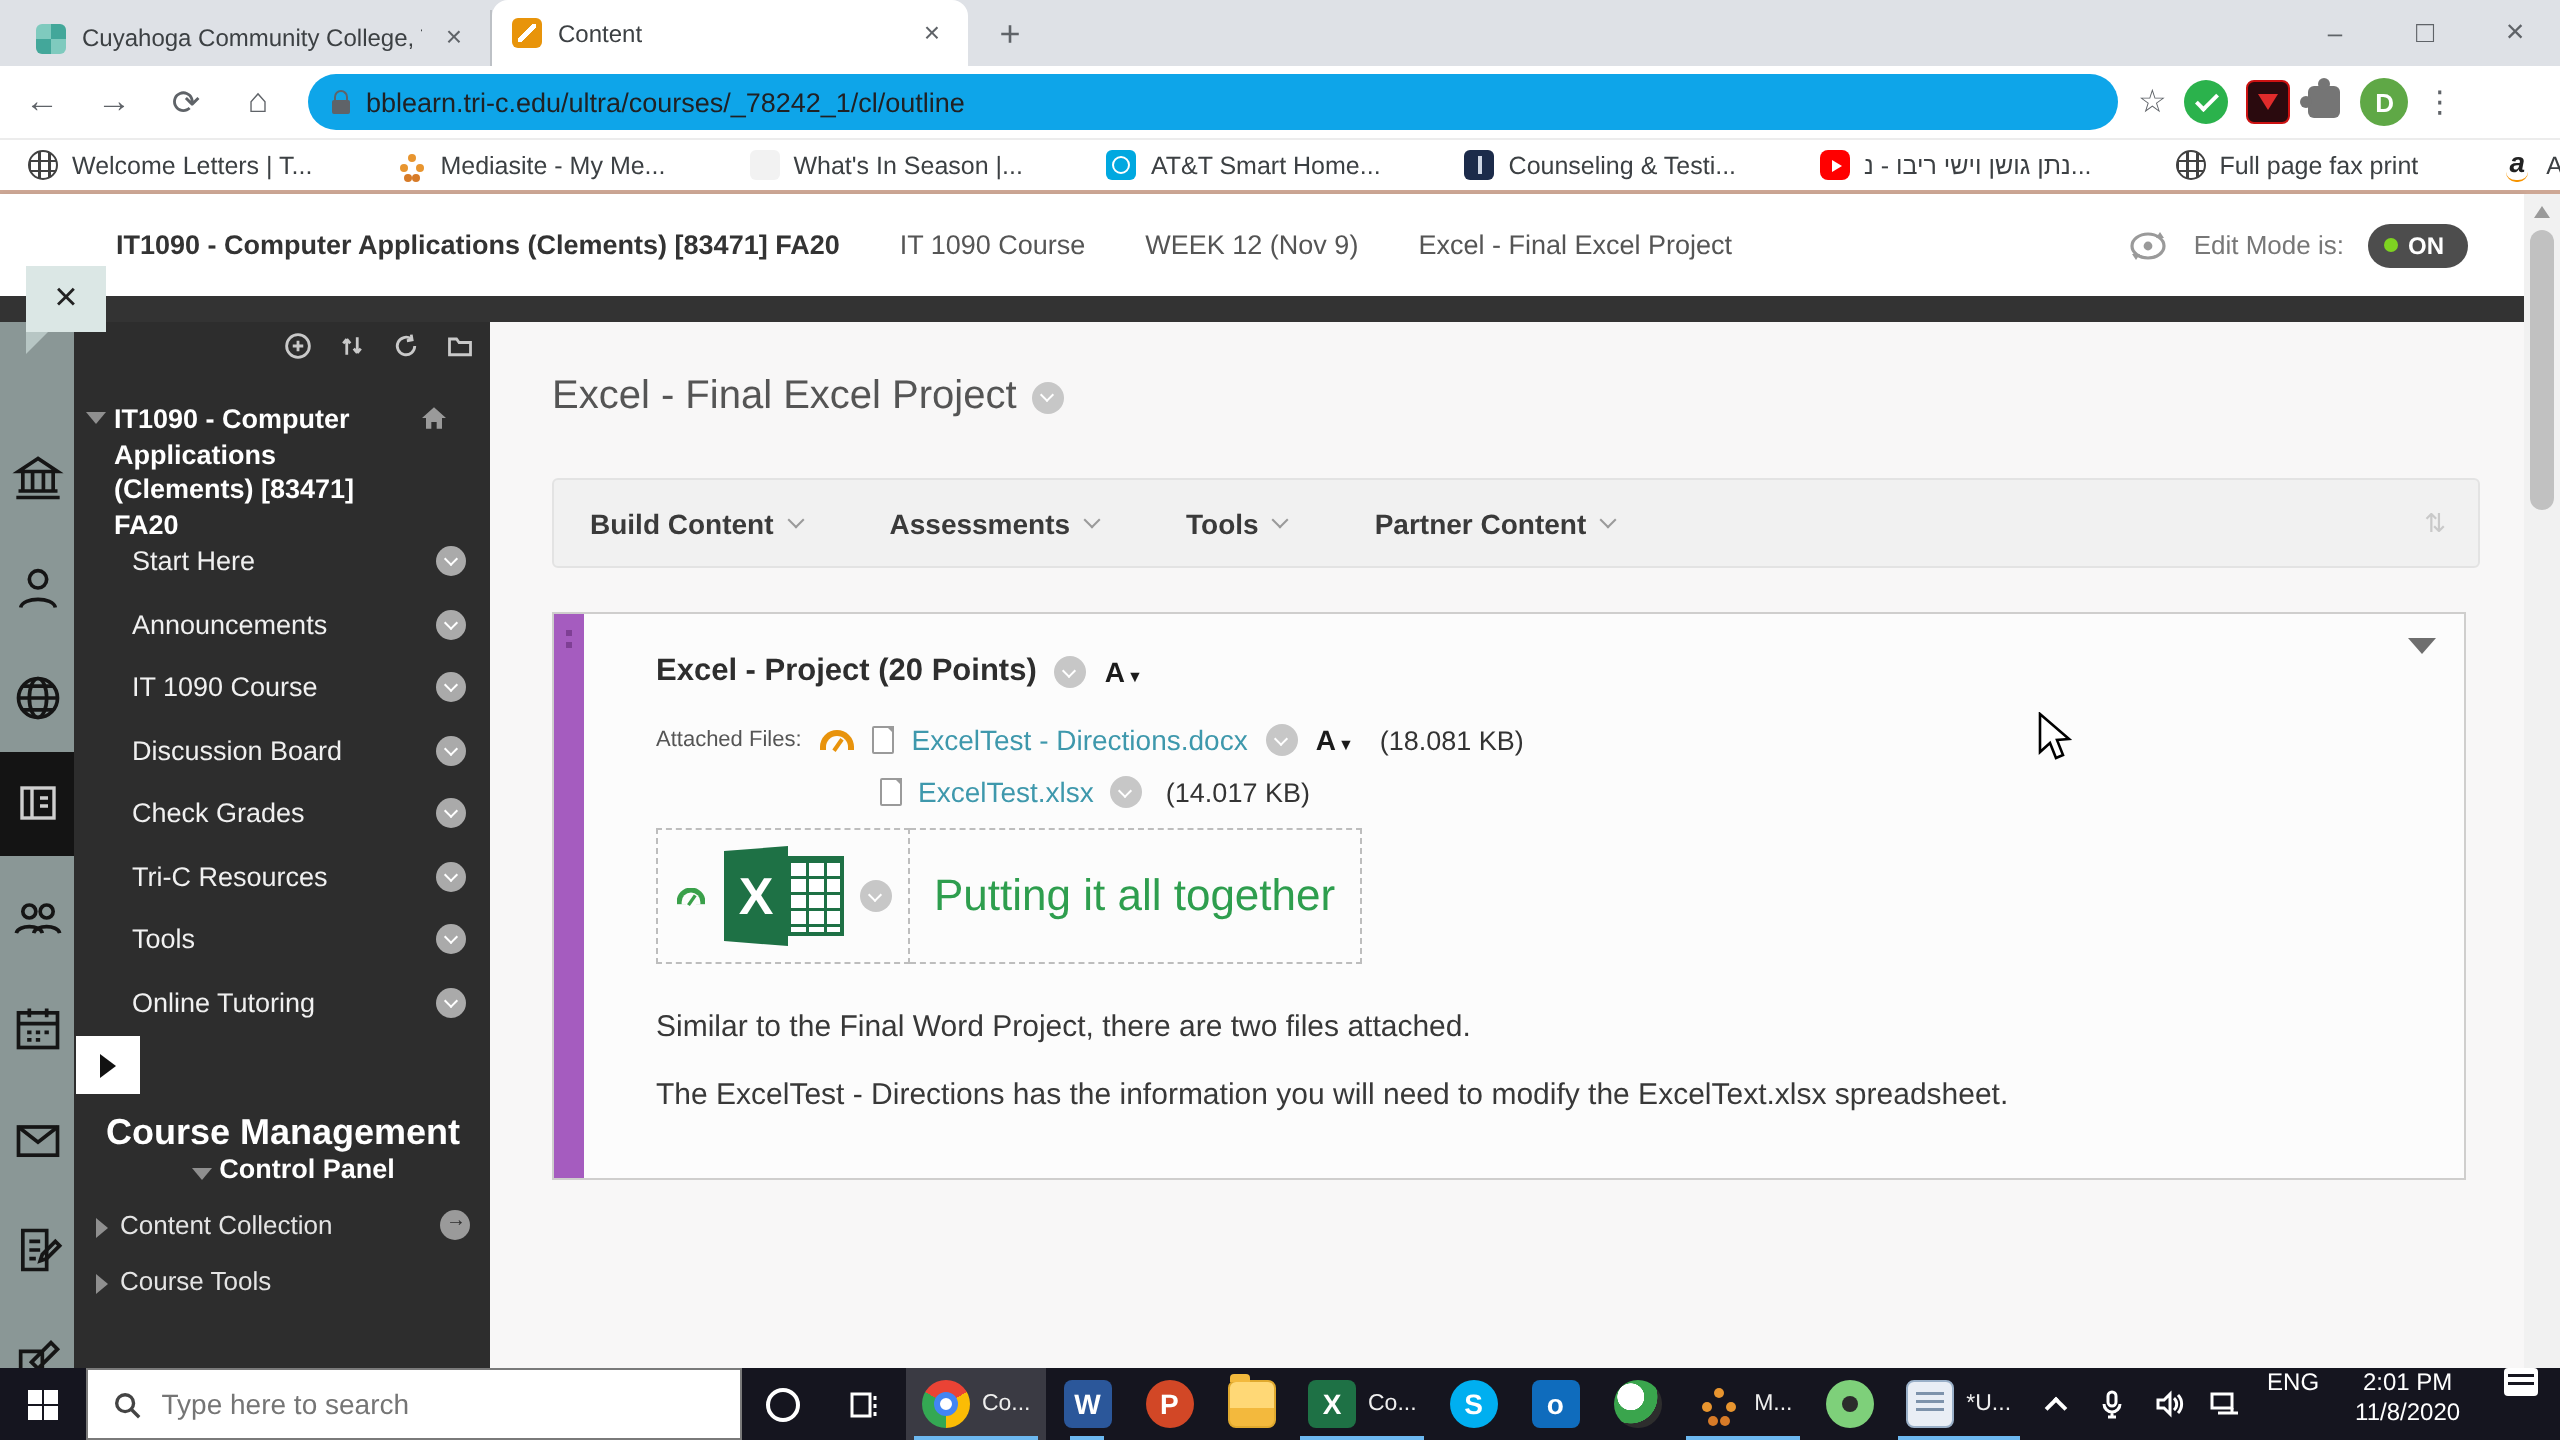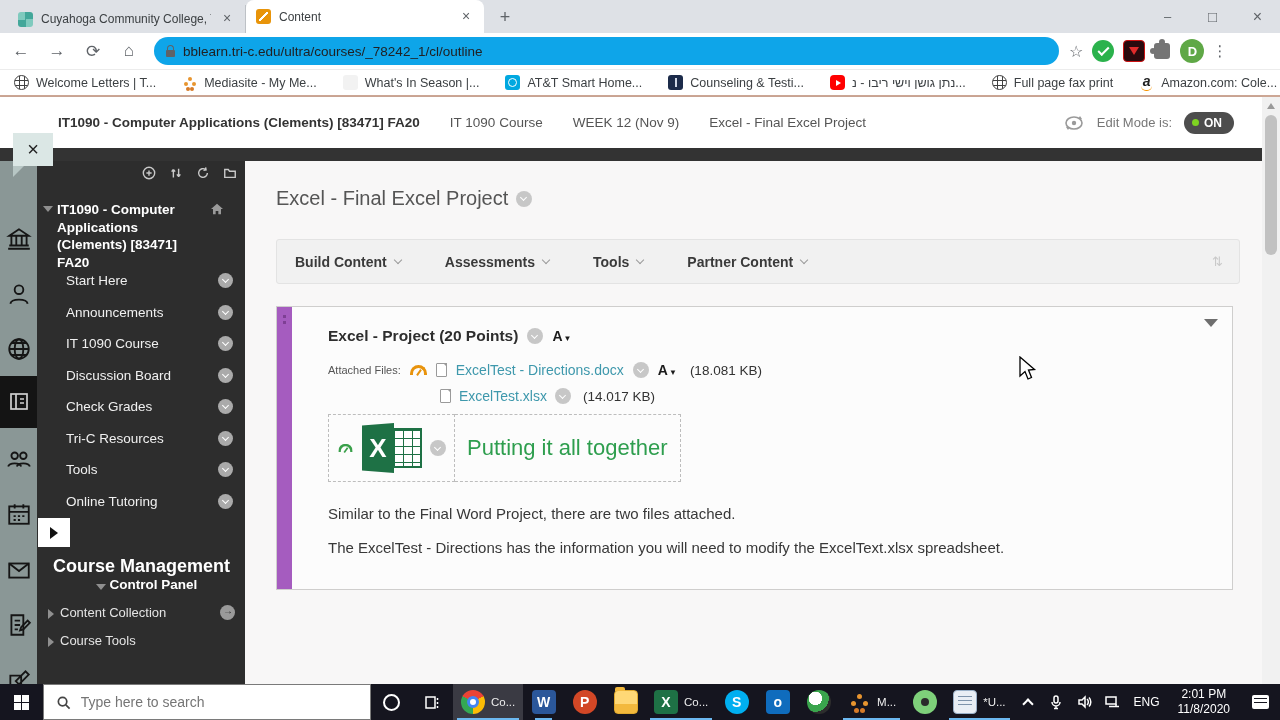--- a/index.html
+++ b/index.html
@@ -36,21 +36,21 @@
   .ext.check{border-radius:50%;background:#2bb24c;}
   .ext.check::after{content:'';width:9px;height:4px;border-left:2px solid #fff;border-bottom:2px solid #fff;transform:rotate(-45deg);margin-top:-2px;}
   .ext.adobe{background:#2a0a0e;border:1px solid #c11;}
   .ext.adobe::after{content:'';border-left:5px solid transparent;border-right:5px solid transparent;border-bottom:8px solid #e02b2b;transform:rotate(180deg);}
   .ext.puzzle{background:#757575;border-radius:3px;width:16px;height:16px;}
   .ext.puzzle::before{content:'';position:absolute;top:-4px;left:5px;width:6px;height:6px;background:#757575;border-radius:50%;}
   .ext.puzzle::after{content:'';position:absolute;left:-4px;top:5px;width:6px;height:6px;background:#757575;border-radius:50%;}
   #avatar{width:24px;height:24px;border-radius:50%;background:#5fa846;color:#fff;font-size:13px;font-weight:bold;display:flex;align-items:center;justify-content:center;margin-left:10px;}
   #menu3{color:#5f6368;margin:0 10px 0 8px;font-size:15px;letter-spacing:0;}
 
-  #bookmarks{left:0;top:70px;width:1280px;height:27px;background:#fff;display:flex;align-items:center;gap:26px;padding-left:14px;border-bottom:2px solid #cda795;}
+  #bookmarks{left:0;top:70px;width:1280px;height:27px;background:#fff;display:flex;align-items:center;gap:42px;padding-left:14px;border-bottom:2px solid #cda795;}
   .bm{display:flex;align-items:center;gap:7px;font-size:12.5px;color:#3c4043;white-space:nowrap;}
   .bmi{width:15px;height:15px;border-radius:3px;position:relative;flex:0 0 auto;}
   .bmi.globe{border-radius:50%;border:1.6px solid #414141;background:linear-gradient(#414141 1px,transparent 1px) center/100% 5px,linear-gradient(90deg,#414141 1.4px,transparent 1px) center/5px 100%;}
   .bmi.dots,.bmi.dots-t{background:transparent;}
   .bmi.dots::after{content:'';position:absolute;left:6px;top:2px;width:4px;height:4px;border-radius:50%;background:#e8952f;box-shadow:-4px 5px 0 #e8952f,4px 5px 0 #e8952f,-2px 10px 0 #d77b28,2px 10px 0 #d77b28;}
   .bmi.blank{background:#f2f2f2;}
   .bmi.att{background:#00a8e0;}
   .bmi.att::after{content:'';position:absolute;inset:3px;border:1.5px solid #fff;border-radius:50%;}
   .bmi.navy{background:#1c2b4a;}
   .bmi.navy::after{content:'';position:absolute;left:7px;top:3px;width:1.5px;height:9px;background:#cfd6e4;}
@@ -173,21 +173,21 @@
   .i-excel{background:#1e7145;}
   .i-skype{background:#00aff0;border-radius:50%;}
   .i-outlook{background:#0f6cbd;}
   .i-webex{border-radius:50%;background:radial-gradient(circle at 35% 35%,#fff 0 30%,#3aa54d 31% 60%,#2d2d2d 61%);}
   .i-msite{position:relative;}
   .i-msite::after{content:'';position:absolute;left:10px;top:4px;width:5px;height:5px;border-radius:50%;background:#e8952f;box-shadow:-6px 7px 0 #e8952f,6px 7px 0 #e8952f,-3px 14px 0 #d77b28,3px 14px 0 #d77b28;}
   .i-cam{border-radius:50%;background:#7ed07a;position:relative;}
   .i-cam::after{content:'';position:absolute;left:8px;top:8px;width:8px;height:8px;border-radius:50%;background:#2b2b2b;}
   .i-note{background:#e9eef5;border:1px solid #9ab0c8;position:relative;}
   .i-note::after{content:'';position:absolute;left:4px;top:5px;width:14px;height:10px;background:linear-gradient(#7e93ab 1.5px,transparent 1.5px);background-size:100% 4px;}
-  #tray{margin-left:auto;display:flex;align-items:center;}
+  #tray{margin-left:auto;display:flex;align-items:flex-start;}
   .tray-it{display:flex;align-items:center;justify-content:center;width:28px;height:36px;}
   .tray-it svg{width:16px;height:16px;stroke:#fff;fill:none;stroke-width:1.5;}
   .chevup{width:8px;height:8px;border-left:2px solid #fff;border-top:2px solid #fff;transform:rotate(45deg);margin-top:4px;}
   #lang{font-size:12px;padding:0 8px;}
   #clock{font-size:12px;text-align:center;line-height:15px;padding:0 10px;}
   #notif{width:40px;display:flex;align-items:center;justify-content:center;}
   #notif .ic{width:17px;height:14px;background:#fff;border-radius:2px;position:relative;}
   #notif .ic::after{content:'';position:absolute;left:2px;top:3px;width:13px;height:8px;background:linear-gradient(#15151f 1.5px,transparent 1.5px);background-size:100% 4px;}
 
   #cursor{left:1018px;top:356px;z-index:50;}

